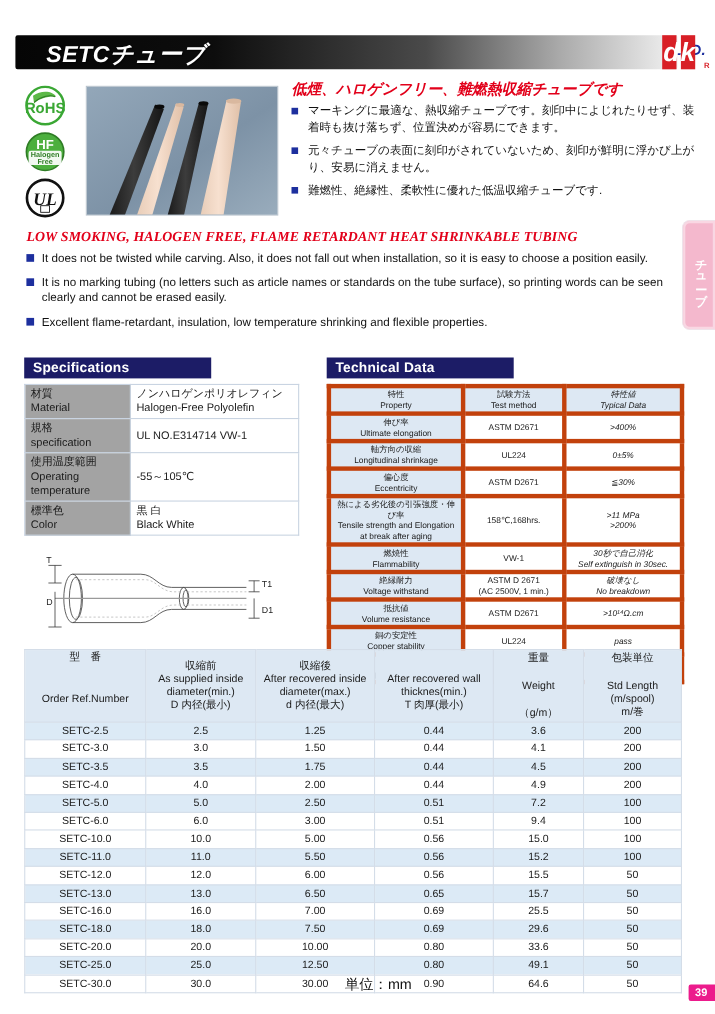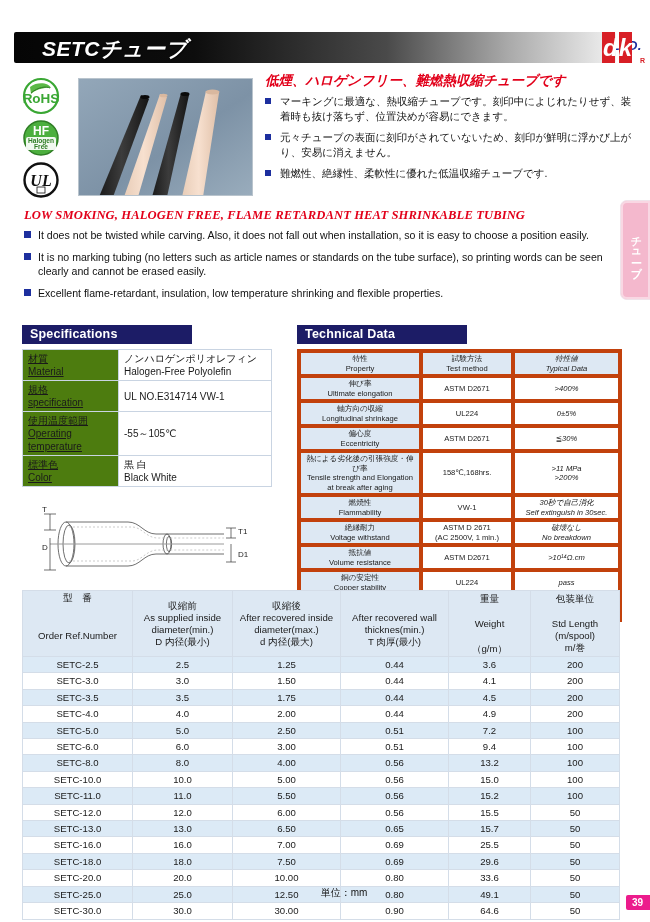--- a/index.html
+++ b/index.html
@@ -93,21 +93,21 @@
   #sec-spec { left:22px; top:325px; width:170px; }
   #sec-tech { left:297px; top:325px; width:170px; }
 
   
   table { border-collapse:collapse; }
   .spec-tbl {
     position:absolute; left:22px; top:349px; width:250px;
     font-size:10px;
   }
   .spec-tbl td { border:1px solid #c9d4e2; padding:2px 5px; vertical-align:middle; }
-  .spec-tbl td.k { width:96px; background:#4d7c0f; line-height:13px;text-decoration:underline; }
+  .spec-tbl td.k { width:96px; background:#a3a3a3; line-height:13px; }
   .spec-tbl td.v { background:#ffffff; line-height:13px; }
 
   
   .tech-tbl {
     position:absolute; left:297px; top:349px; width:325px;
     font-size:7.6px; text-align:center;
   }
   .tech-tbl td { border:4px solid #c2410c; padding:1px 2px; line-height:9.5px; }
   .tech-tbl td.p { background:#dde8f3; width:122px; }
   .tech-tbl td.m { background:#ffffff; width:92px; }
@@ -124,21 +124,21 @@
   }
   .main-tbl td, .main-tbl th { border:1px solid #d4dde8; padding:1px 2px; }
   .main-tbl thead td { background:#dde8f3; font-weight:normal; line-height:12px; }
   .main-tbl tbody td { line-height:13.4px; }
   .main-tbl tbody tr.alt td { background:#dceaf6; }
   .main-tbl tbody tr td { background:#ffffff; }
   .main-tbl tbody tr.alt td { background:#dceaf6; }
 
   .unit {
     position:absolute; left:0; top:886px; width:650px;
-    text-align:center; font-size:10px; color:#111;
+    text-align:center; font-size:13px; color:#111;
   }
   .unit .inner { display:inline-block; margin-left:38px; }
 
   
   .sidetab {
     position:absolute; right:0px; top:200px; width:30px; height:100px;
     background:#f4b8cd; border:1px solid #efe3ea;
     border-top-left-radius:7px; border-bottom-left-radius:7px;
     border-right:none;
     box-shadow: inset 0 0 0 2px #f9d7e3;
@@ -562,28 +562,20 @@
           <td>100</td>
         </tr>
         <tr>
           <td>SETC-6.0</td>
           <td>6.0</td>
           <td>3.00</td>
           <td>0.51</td>
           <td>9.4</td>
           <td>100</td>
         </tr>
-        <tr class="alt">
-          <td>SETC-8.0</td>
-          <td>8.0</td>
-          <td>4.00</td>
-          <td>0.56</td>
-          <td>13.2</td>
-          <td>100</td>
-        </tr>
         <tr>
           <td>SETC-10.0</td>
           <td>10.0</td>
           <td>5.00</td>
           <td>0.56</td>
           <td>15.0</td>
           <td>100</td>
         </tr>
         <tr class="alt">
           <td>SETC-11.0</td>

